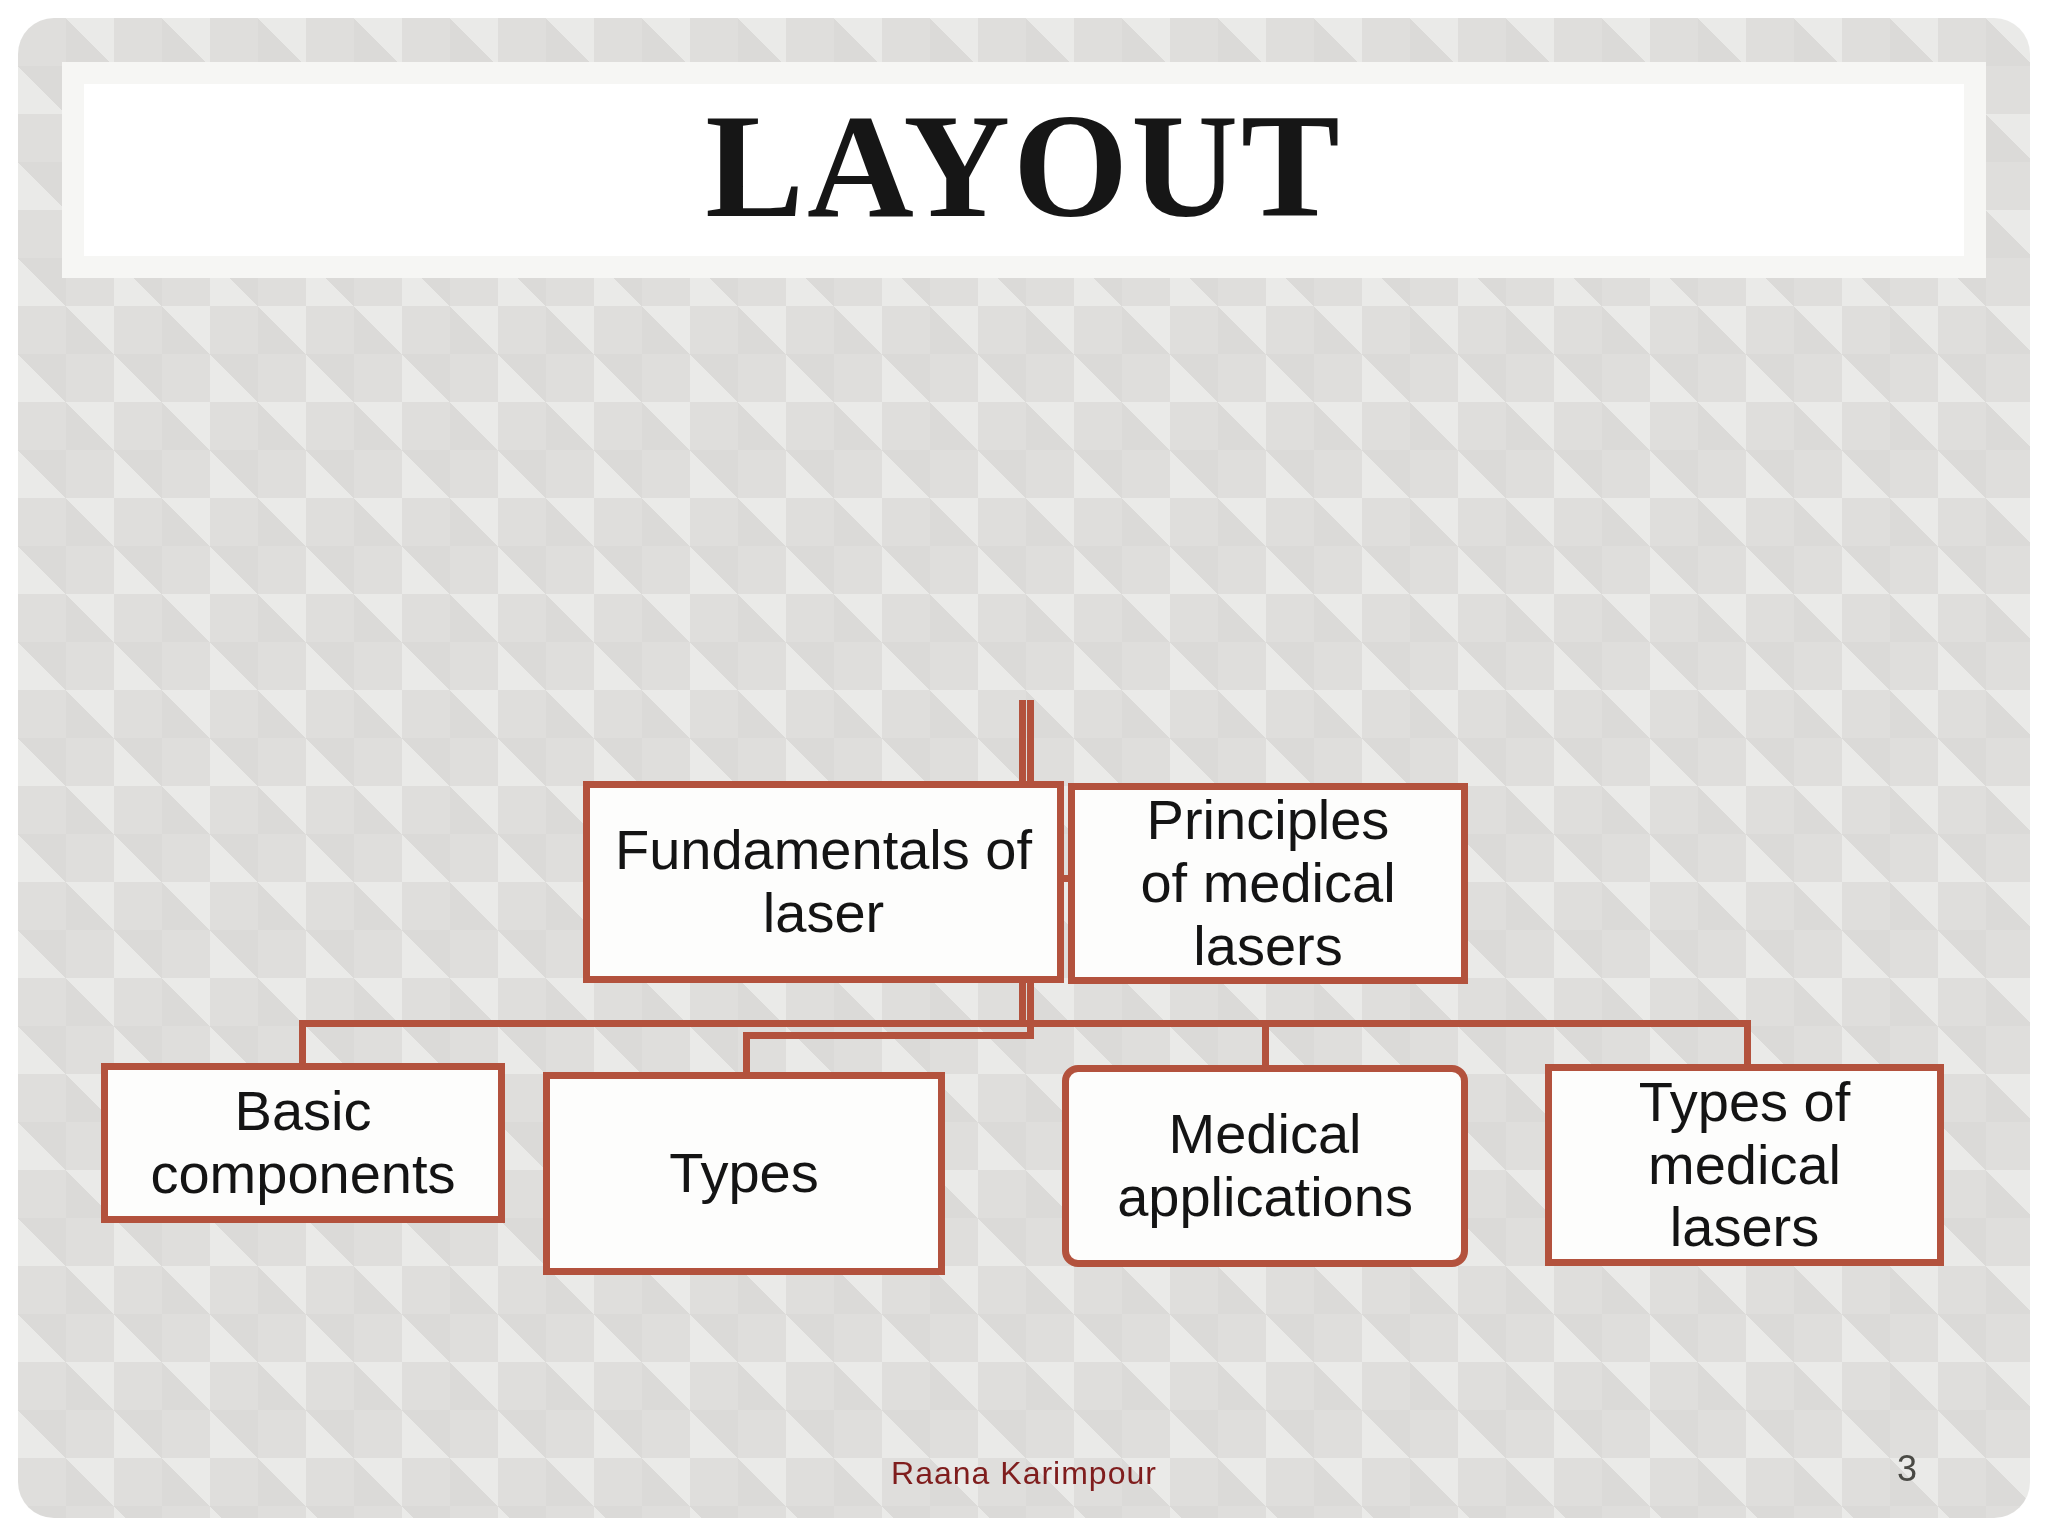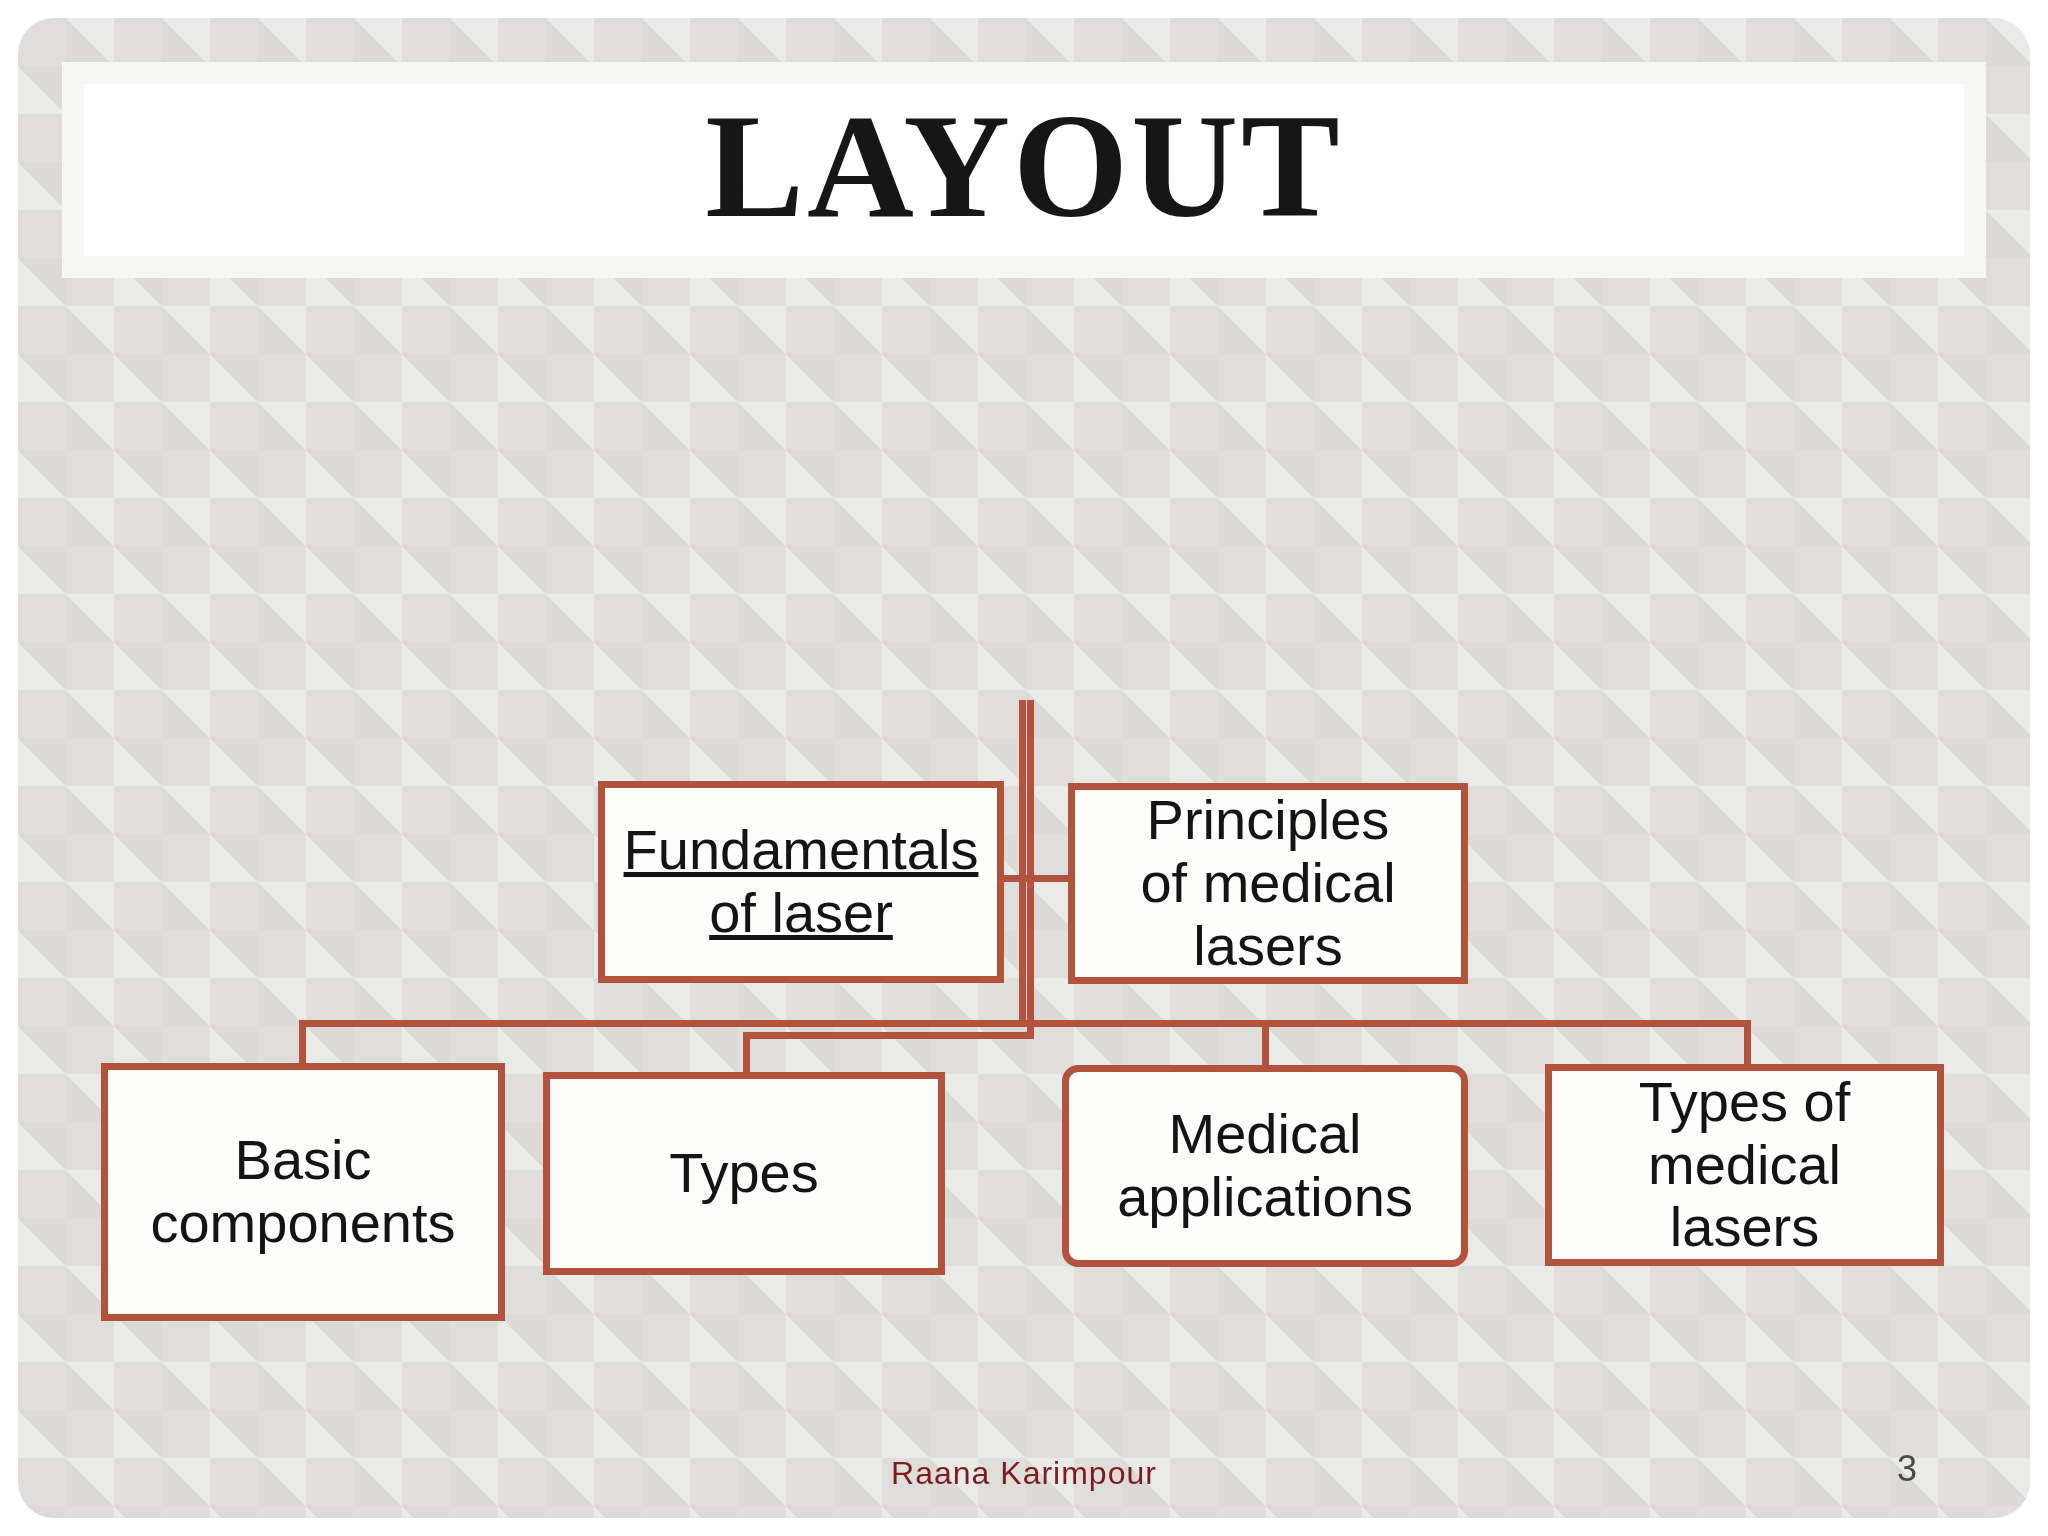--- a/index.html
+++ b/index.html
@@ -82,29 +82,29 @@
   <div class="line" style="left:1027px;top:700px;width:7px;height:339px;"></div>
   <div class="line" style="left:977px;top:875px;width:94px;height:7px;"></div>
   <div class="line" style="left:299px;top:1020px;width:1452px;height:7px;"></div>
   <div class="line" style="left:743px;top:1032px;width:291px;height:7px;"></div>
   <div class="line" style="left:299px;top:1020px;width:7px;height:45px;"></div>
   <div class="line" style="left:743px;top:1032px;width:7px;height:42px;"></div>
   <div class="line" style="left:1262px;top:1020px;width:7px;height:47px;"></div>
   <div class="line" style="left:1744px;top:1020px;width:7px;height:46px;"></div>
 
 
-  <div class="node" style="left:598px;top:781px;width:406px;height:202px;text-decoration:underline;">
+  <div class="node" style="left:583px;top:781px;width:481px;height:202px;">
     <span class="lbl">Fundamentals of laser</span>
   </div>
 
   <div class="node" style="left:1068px;top:783px;width:400px;height:201px;">
     <span class="lbl narrow">Principles of medical lasers</span>
   </div>
 
-  <div class="node" style="left:101px;top:1063px;width:404px;height:258px;">
+  <div class="node" style="left:101px;top:1063px;width:404px;height:160px;">
     <span class="lbl">Basic components</span>
   </div>
 
   <div class="node" style="left:543px;top:1072px;width:402px;height:203px;">
     <span class="lbl">Types</span>
   </div>
 
   <div class="node" style="left:1062px;top:1065px;width:406px;height:202px;border-radius:16px;">
     <span class="lbl">Medical applications</span>
   </div>

